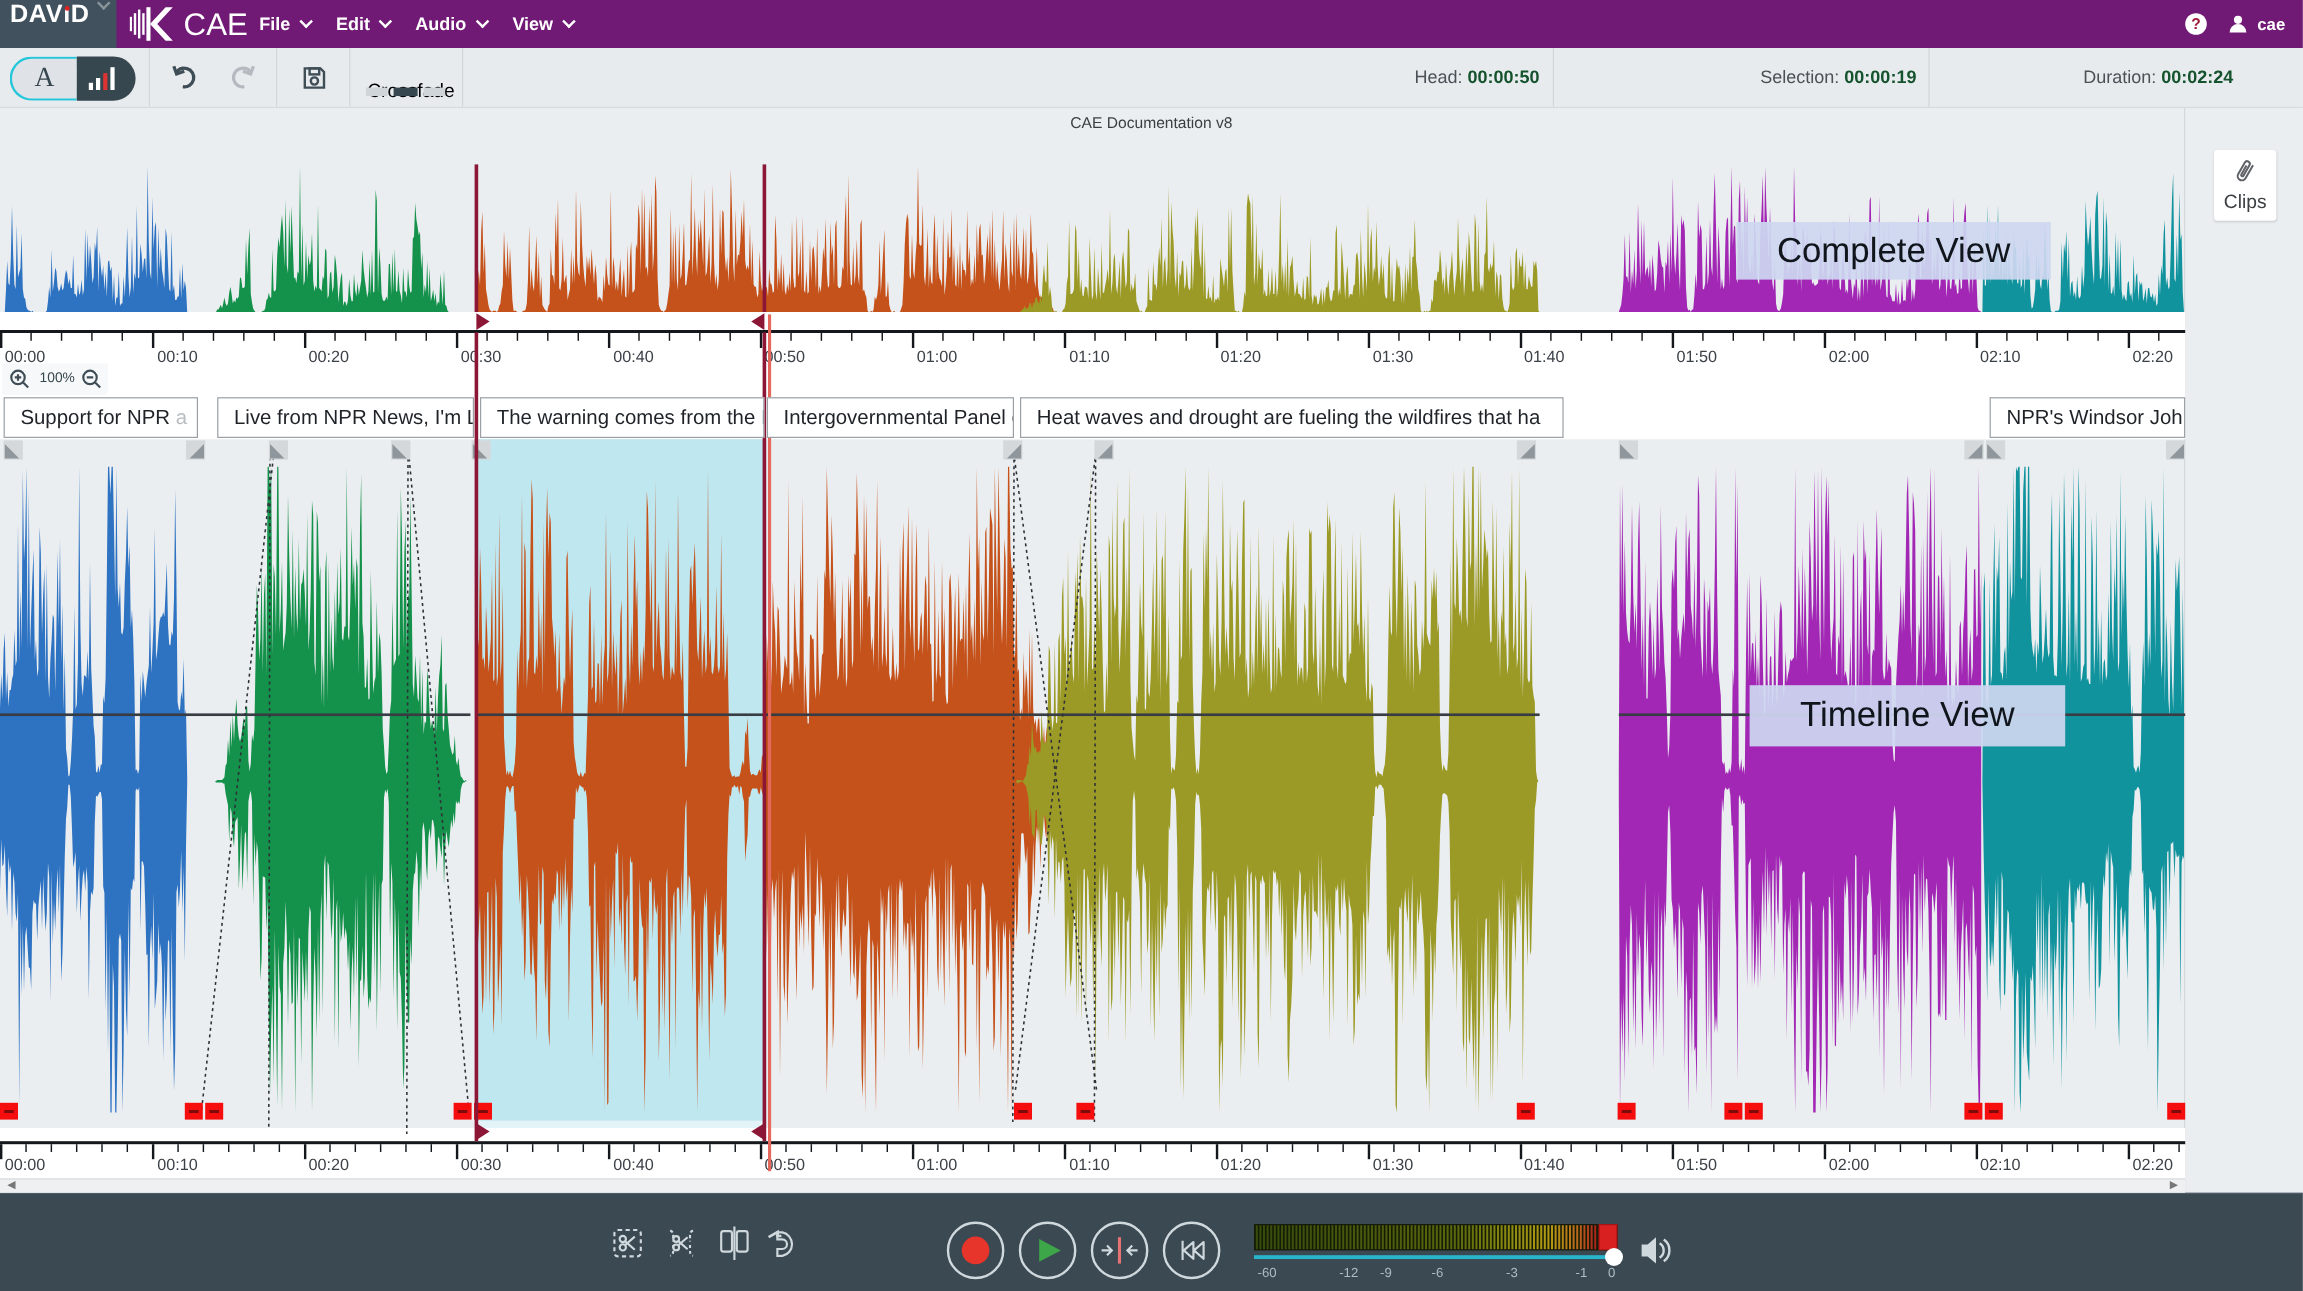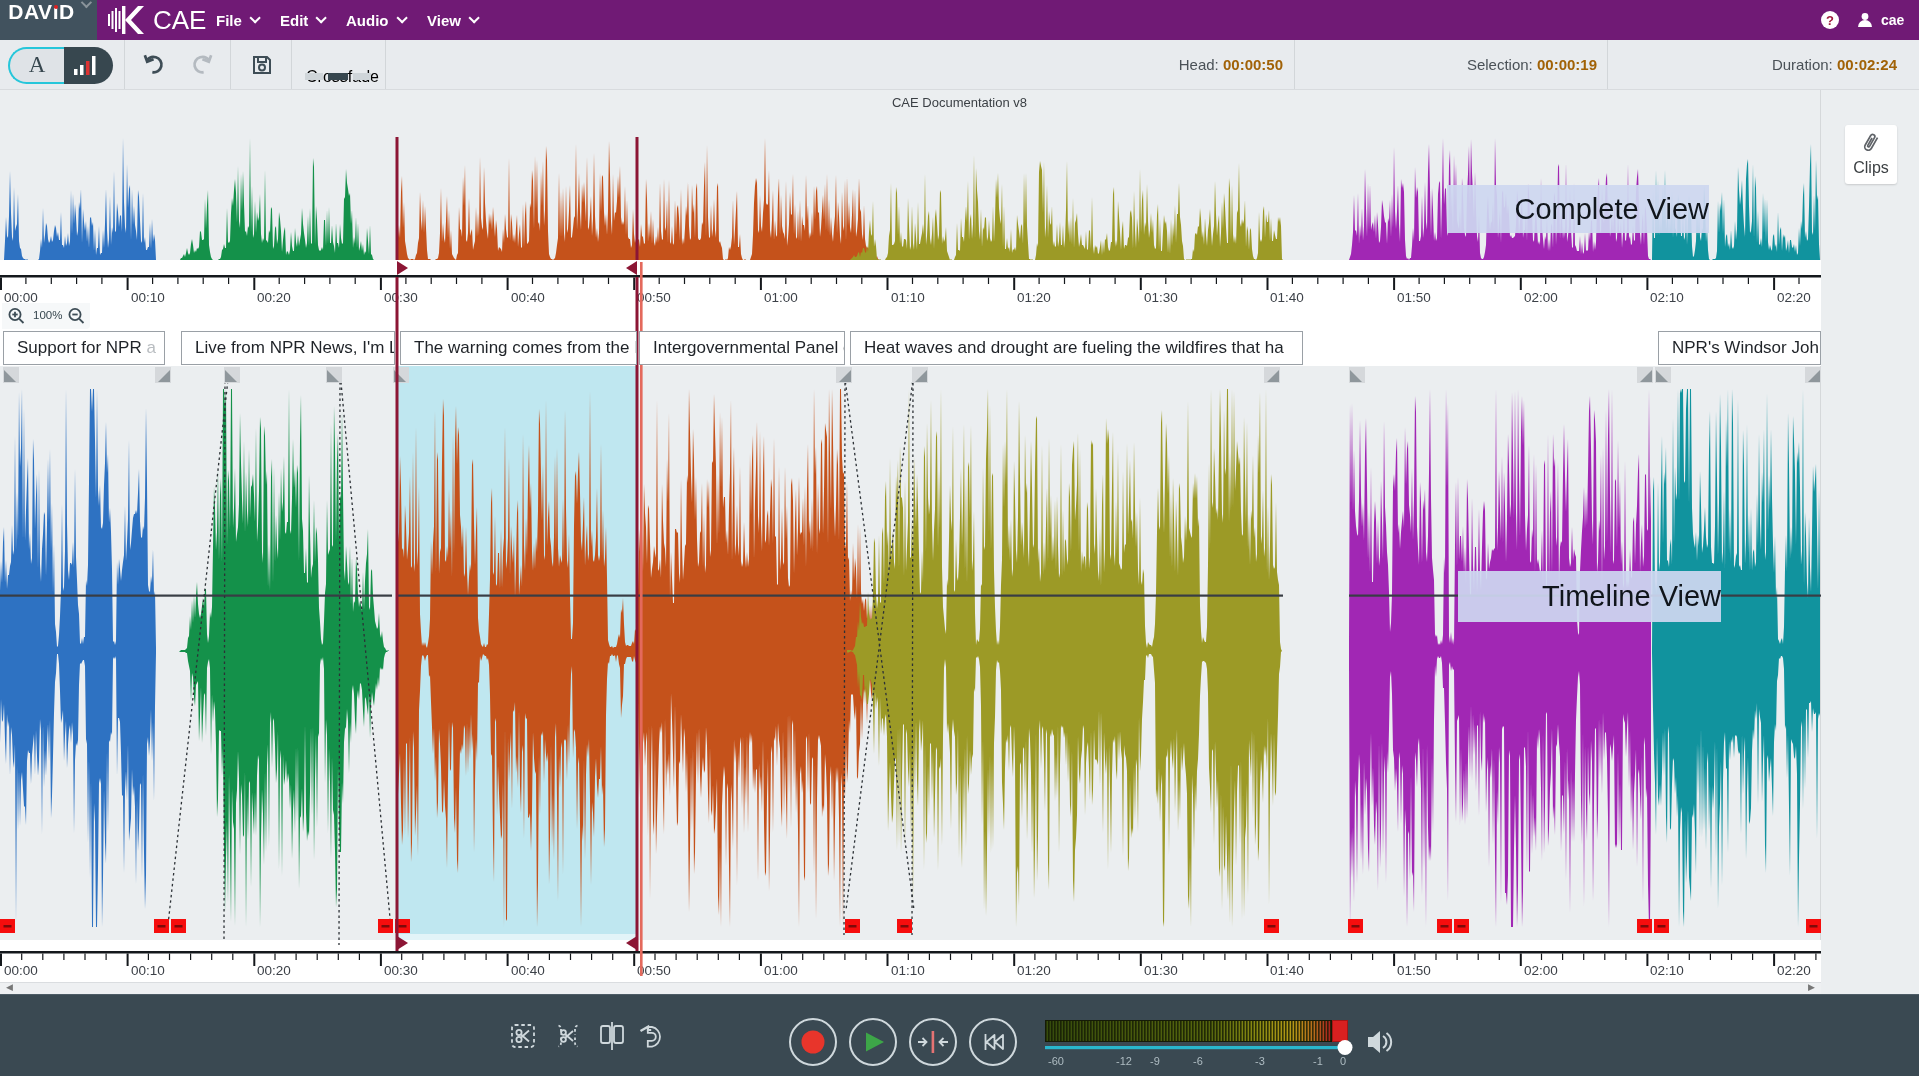--- a/index.html
+++ b/index.html
@@ -3,27 +3,27 @@
 *{margin:0;padding:0;box-sizing:border-box}
 html,body{width:1919px;height:1076px;overflow:hidden;font-family:"Liberation Sans",sans-serif;background:#ebeef0}
 .abs{position:absolute}
 #topbar{position:absolute;left:0;top:0;width:1919px;height:40px;background:#701a75}
 #davidblk{position:absolute;left:0;top:0;width:97px;height:40px;background:#41525e;color:#fff;font-weight:bold;font-size:21px;display:flex;justify-content:center;letter-spacing:.5px;z-index:3}
 .menu{position:absolute;top:0;height:40px;display:flex;align-items:center;color:#fff;font-weight:bold;font-size:15px;white-space:nowrap}
 .chev{margin-left:7px;width:8px;height:8px;border-right:2.2px solid #fff;border-bottom:2.2px solid #fff;transform:rotate(45deg) translateY(-3px)}
 #toolbar{position:absolute;left:0;top:40px;width:1919px;height:50px;background:#e8ebee;border-bottom:1px solid #d8dbde}
 .vsep{position:absolute;top:40px;width:1px;height:49px;background:#d2d6d9}
 .tlabel{position:absolute;top:56px;font-size:15px;color:#4a5157}
-.tlabel b{color:#a16207}
+.tlabel b{color:#14532d}
 .tico{position:absolute}
 #main{position:absolute;left:0;top:90px;width:1763px;height:986px;background:#e9ecee}
 #contentbg{position:absolute;left:0;top:0;width:1821px;height:986px;background:#ebeef0;border-right:1px solid #d5d8da}
 .whiteband{position:absolute;left:0;background:#fff;width:1821px}
 .clipbox{position:absolute;top:241px;height:34px;background:#fff;border:1.6px solid #9aa0a6;font-size:17px;color:#1f2328;line-height:31px;padding-left:13px;white-space:nowrap;overflow:hidden;z-index:4}
-.viewlabel{position:absolute;background:rgba(206,215,240,0.93);color:#10151b;font-size:29px;text-align:right;z-index:30}
+.viewlabel{position:absolute;background:rgba(206,215,240,0.93);color:#10151b;font-size:29px;text-align:center;z-index:30}
 #clipscard{position:absolute;left:1845px;top:35px;width:52px;height:59px;background:#fff;border-radius:3px;text-align:center;font-size:16px;color:#3c4043;z-index:30;box-shadow:0 1px 2px rgba(0,0,0,.15)}
 #botbar{position:absolute;left:0;top:904px;width:1919px;height:82px;background:#3a4952;border-top:1px solid #4d5c66}
 #scrollstrip{position:absolute;left:0;top:892px;width:1821px;height:12px;background:#eef0f2;border-top:1px solid #dadde0;z-index:5}
 .mlabel{position:absolute;font-size:11px;color:#aebcc2}
 </style></head><body>
 
 <div id="topbar">
   <div class="menu" style="left:108px">
       <svg width="38" height="30" viewBox="0 0 38 30">
     <rect x="0" y="9" width="2" height="12" fill="#fff"></rect>
@@ -86,21 +86,21 @@
 <div class="vsep" style="left:291px"></div>
 <div class="abs" style="left:306px;top:68px;font-size:16px;color:#000000">Crossfade</div>
 <div class="abs" style="left:305px;top:73px;width:18px;height:7px;background:#cfd5d9"></div>
 <div class="abs" style="left:328px;top:73px;width:20px;height:7px;background:#37474f"></div>
 <div class="abs" style="left:353px;top:73px;width:18px;height:7px;background:#cfd5d9"></div>
 <div class="vsep" style="left:385px"></div>
 <div class="vsep" style="left:1294px"></div>
 <div class="vsep" style="left:1607px"></div>
 <div class="tlabel" style="left:1090px;width:193px;text-align:right">Head: <b>00:00:50</b></div>
 <div class="tlabel" style="left:1400px;width:197px;text-align:right">Selection: <b>00:00:19</b></div>
-<div class="tlabel" style="left:1700px;width:197px;text-align:right">Duration: <b>00:02:24</b></div>
+<div class="tlabel" style="left:1700px;width:197px;text-align:center">Duration: <b>00:02:24</b></div>
 
 <div id="main">
  <div id="contentbg"></div>
  <div class="abs" style="left:0;top:5px;width:1919px;text-align:center;font-size:13px;color:#3a3f44">CAE Documentation v8</div>
  <div class="whiteband" style="top:170px;height:70px"></div>
  <div class="whiteband" style="top:240px;height:36px"></div>
  <div class="whiteband" style="top:850px;height:42px"></div>
  <div class="abs" style="left:397px;top:276px;width:240px;height:568px;background:#bfe7f0"></div>
  <div class="abs" style="left:397px;top:844px;width:240px;height:6px;background:#e2f4f8"></div>
  <div class="abs" style="left:2px;top:213px;width:88px;height:26px;background:#f6f8f9;border-radius:0 0 4px 0;z-index:6">

